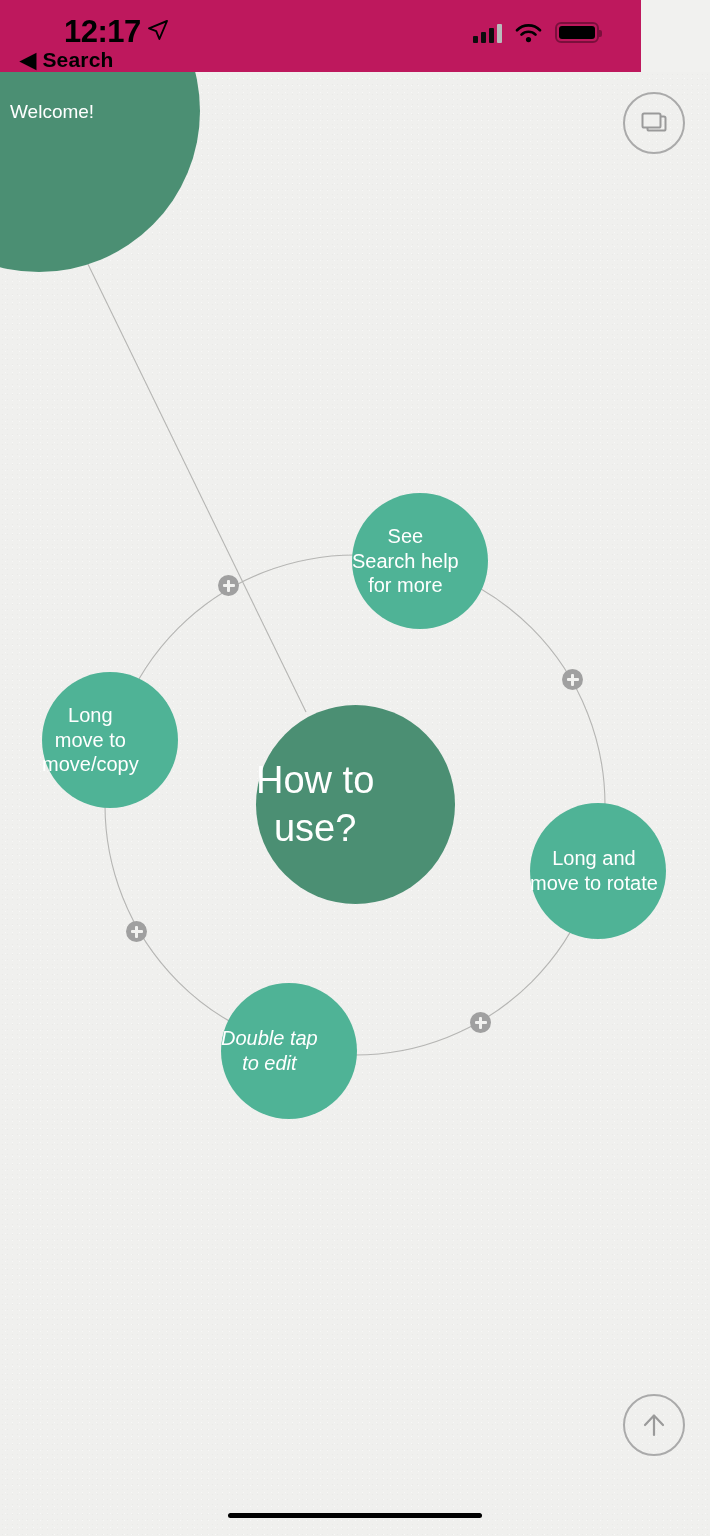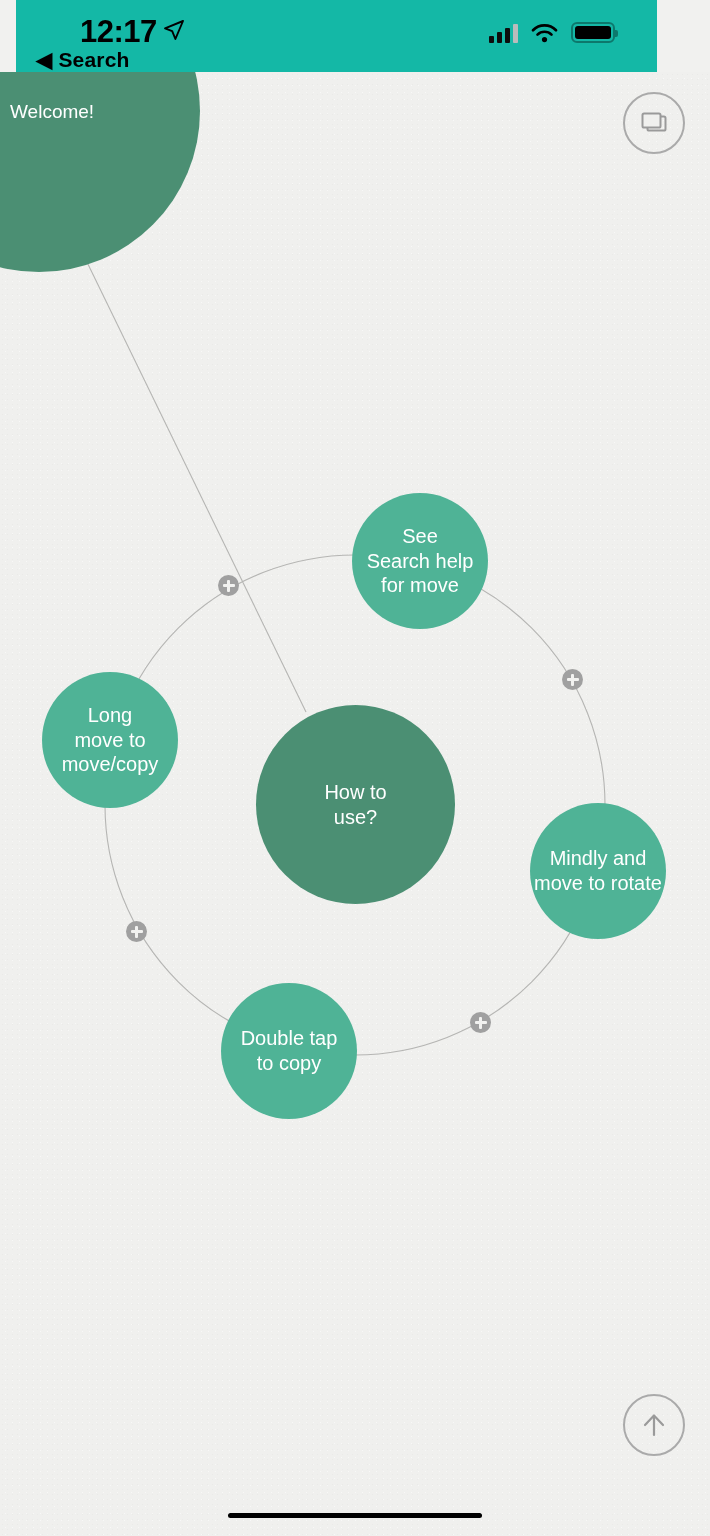--- a/index.html
+++ b/index.html
@@ -32,24 +32,24 @@
       radial-gradient(rgba(0,0,0,0.025) 0.5px, transparent 0.6px),
       radial-gradient(rgba(255,255,255,0.5) 0.5px, transparent 0.6px);
     background-size: 5px 5px, 7px 7px;
     background-position: 0 0, 2px 3px;
     overflow: hidden;
   }
 
   
   #statusbar {
     position: absolute;
-    left: 16px; top: 0;
+    left: 0; top: 0;
     width: 641px;
     height: 72px;
-    background: #14b8a6;
+    background: #be185d;
     z-index: 40;
   }
   .sb-time {
     position: absolute;
     left: 64px;
     top: 14px;
     font-size: 31px;
     font-weight: bold;
     letter-spacing: -0.5px;
     color: #000;
@@ -114,21 +114,20 @@
     left: 0; top: 0;
     width: 710px;
     height: 1464px;
   }
 
   .node {
     position: absolute;
     border-radius: 50%;
     display: flex;
     align-items: center;
-    justify-content: center;
     text-align: center;
     color: #ffffff;
     box-sizing: border-box;
     line-height: 1.24;
     user-select: none;
   }
   .node-root {
     background: #4b8f73;
   }
   .node-child {
@@ -150,21 +149,21 @@
     font-size: 19px;
     padding: 150px 0 0 132px;
     white-space: nowrap;
   }
 
   #node-center {
     left: 256px;
     top: 633px;
     width: 199px;
     height: 199px;
-    font-size: 20px;
+    font-size: 38px;
   }
   #node-help {
     left: 352px;
     top: 421px;
     width: 136px;
     height: 136px;
     font-size: 20px;
   }
   #node-longpress {
     left: 42px;
@@ -179,20 +178,21 @@
     width: 136px;
     height: 136px;
     font-size: 20px;
   }
   #node-doubletap {
     left: 221px;
     top: 911px;
     width: 136px;
     height: 136px;
     font-size: 20px;
+    font-style: italic;
   }
   .node-label { display: block; }
 
   
   .plus-btn {
     position: absolute;
     width: 21px;
     height: 21px;
     border-radius: 50%;
     background: #a0a0a0;
@@ -265,43 +265,43 @@
       <span>
         <span class="node-label">How to</span>
         <span class="node-label">use?</span>
       </span>
     </div>
 
     <div class="node node-child" id="node-help">
       <span>
         <span class="node-label">See</span>
         <span class="node-label">Search help</span>
-        <span class="node-label">for move</span>
+        <span class="node-label">for more</span>
       </span>
     </div>
 
     <div class="node node-child" id="node-longpress">
       <span>
         <span class="node-label">Long</span>
         <span class="node-label">move to</span>
         <span class="node-label">move/copy</span>
       </span>
     </div>
 
     <div class="node node-child" id="node-rotate">
       <span>
-        <span class="node-label">Mindly and</span>
+        <span class="node-label">Long and</span>
         <span class="node-label">move to rotate</span>
       </span>
     </div>
 
     <div class="node node-child" id="node-doubletap">
       <span>
         <span class="node-label">Double tap</span>
-        <span class="node-label">to copy</span>
+        <span class="node-label">to edit</span>
       </span>
     </div>
 
     <div class="plus-btn" style="left:218px; top:503px;"></div>
     <div class="plus-btn" style="left:562px; top:597px;"></div>
     <div class="plus-btn" style="left:126px; top:849px;"></div>
     <div class="plus-btn" style="left:470px; top:940px;"></div>
 
   </div>
 

